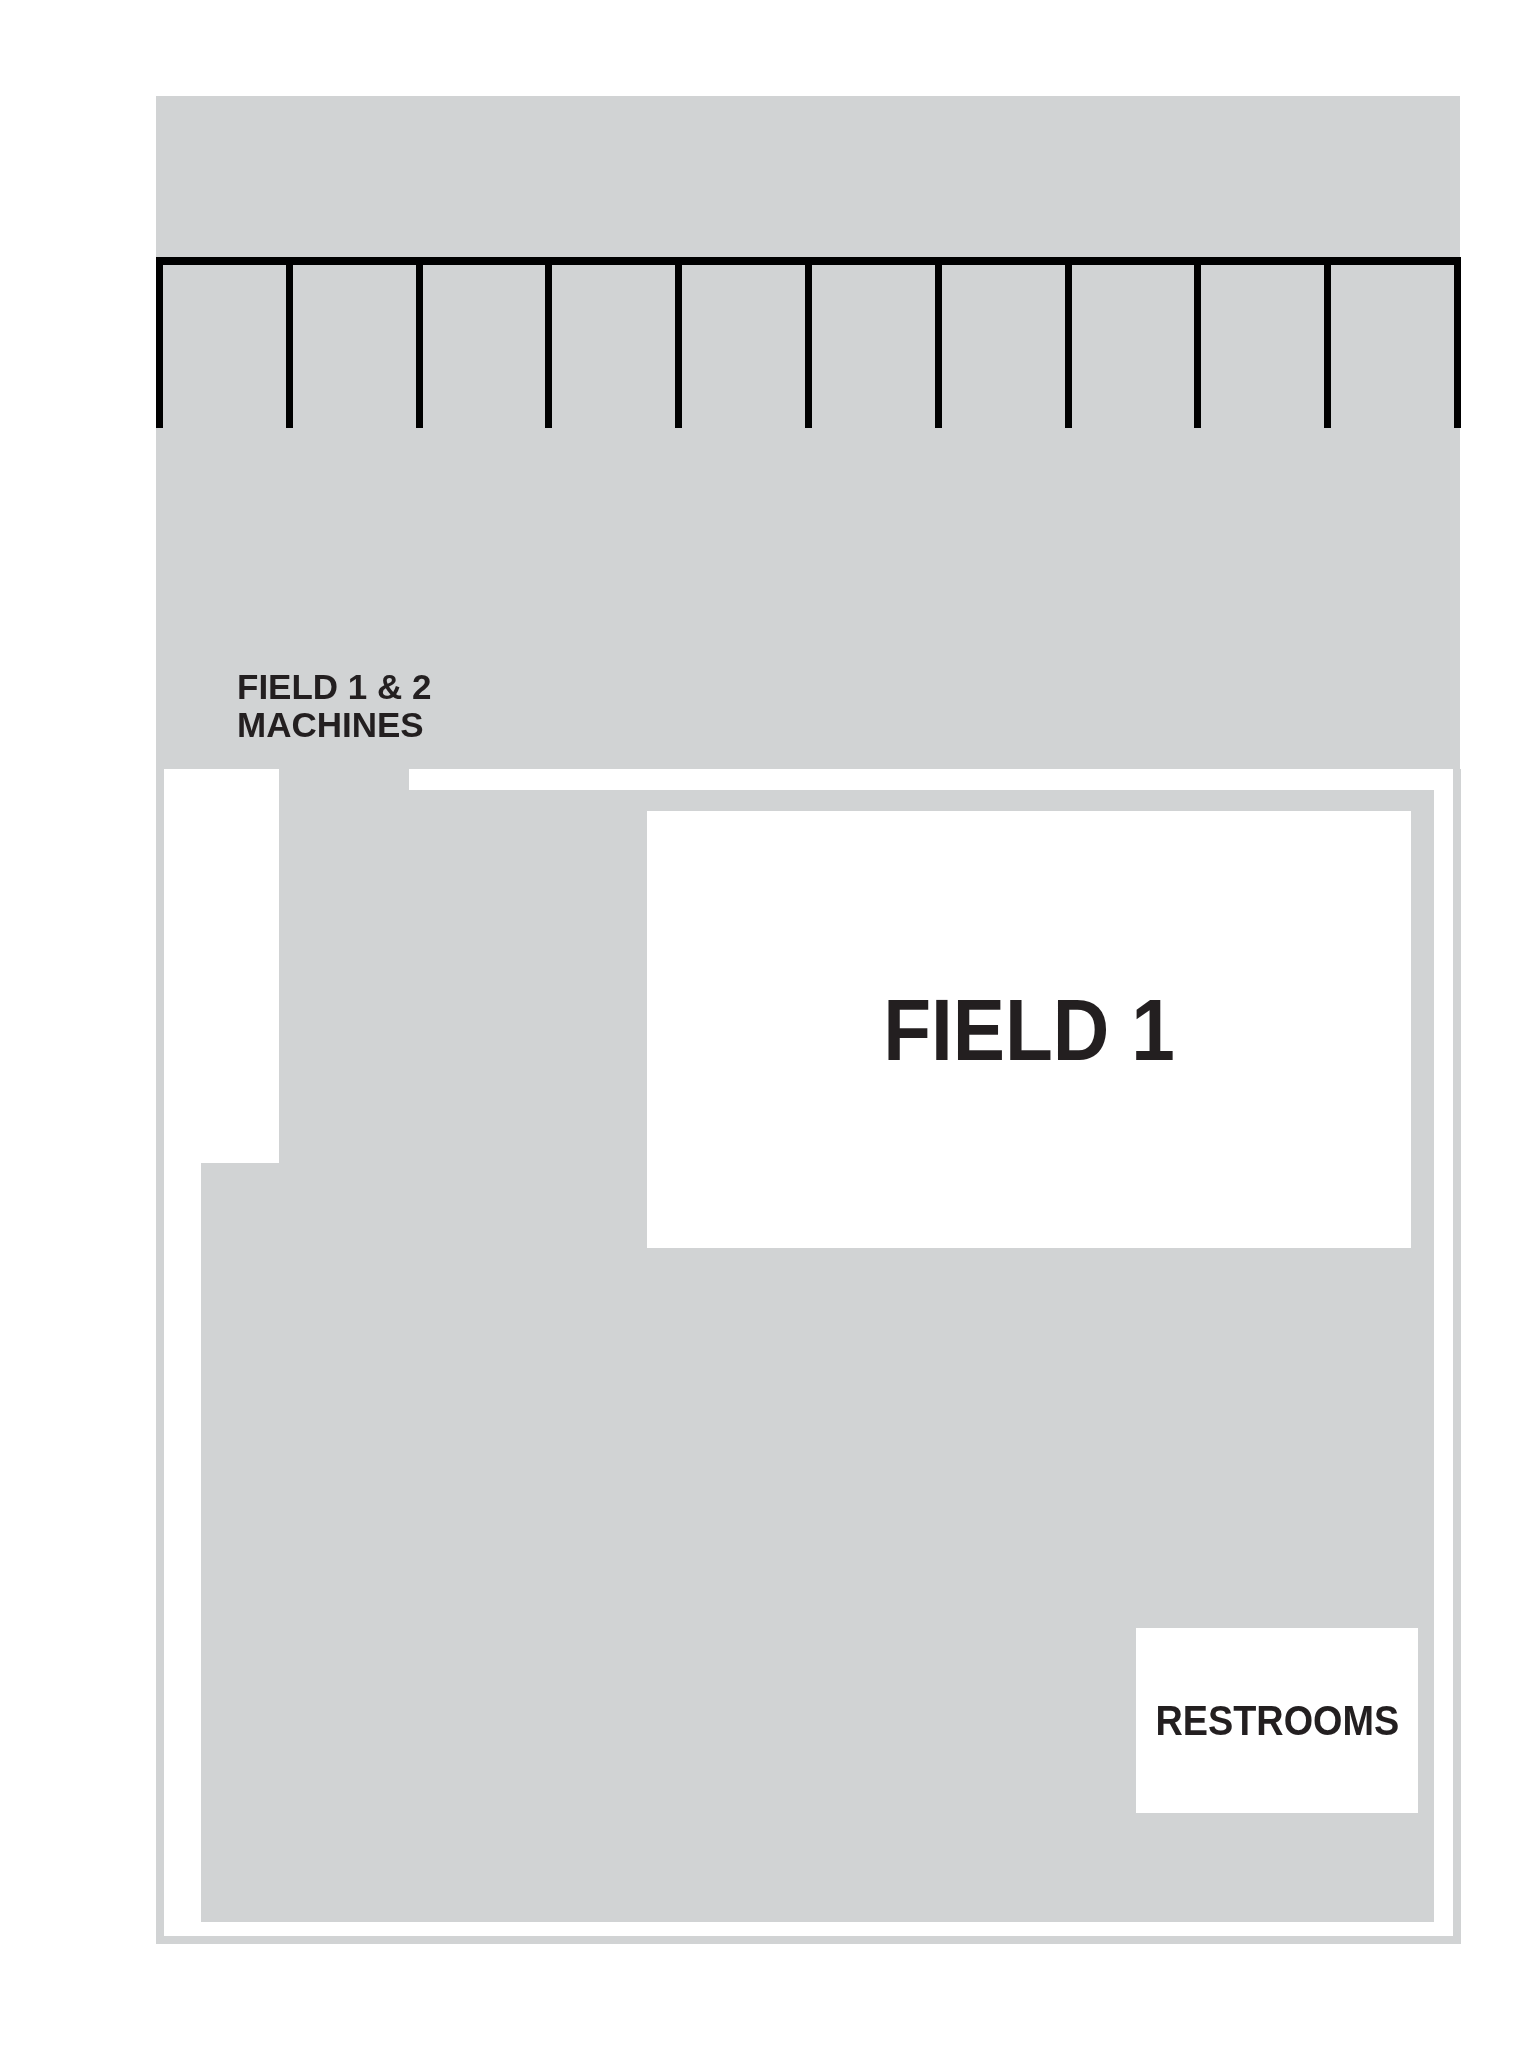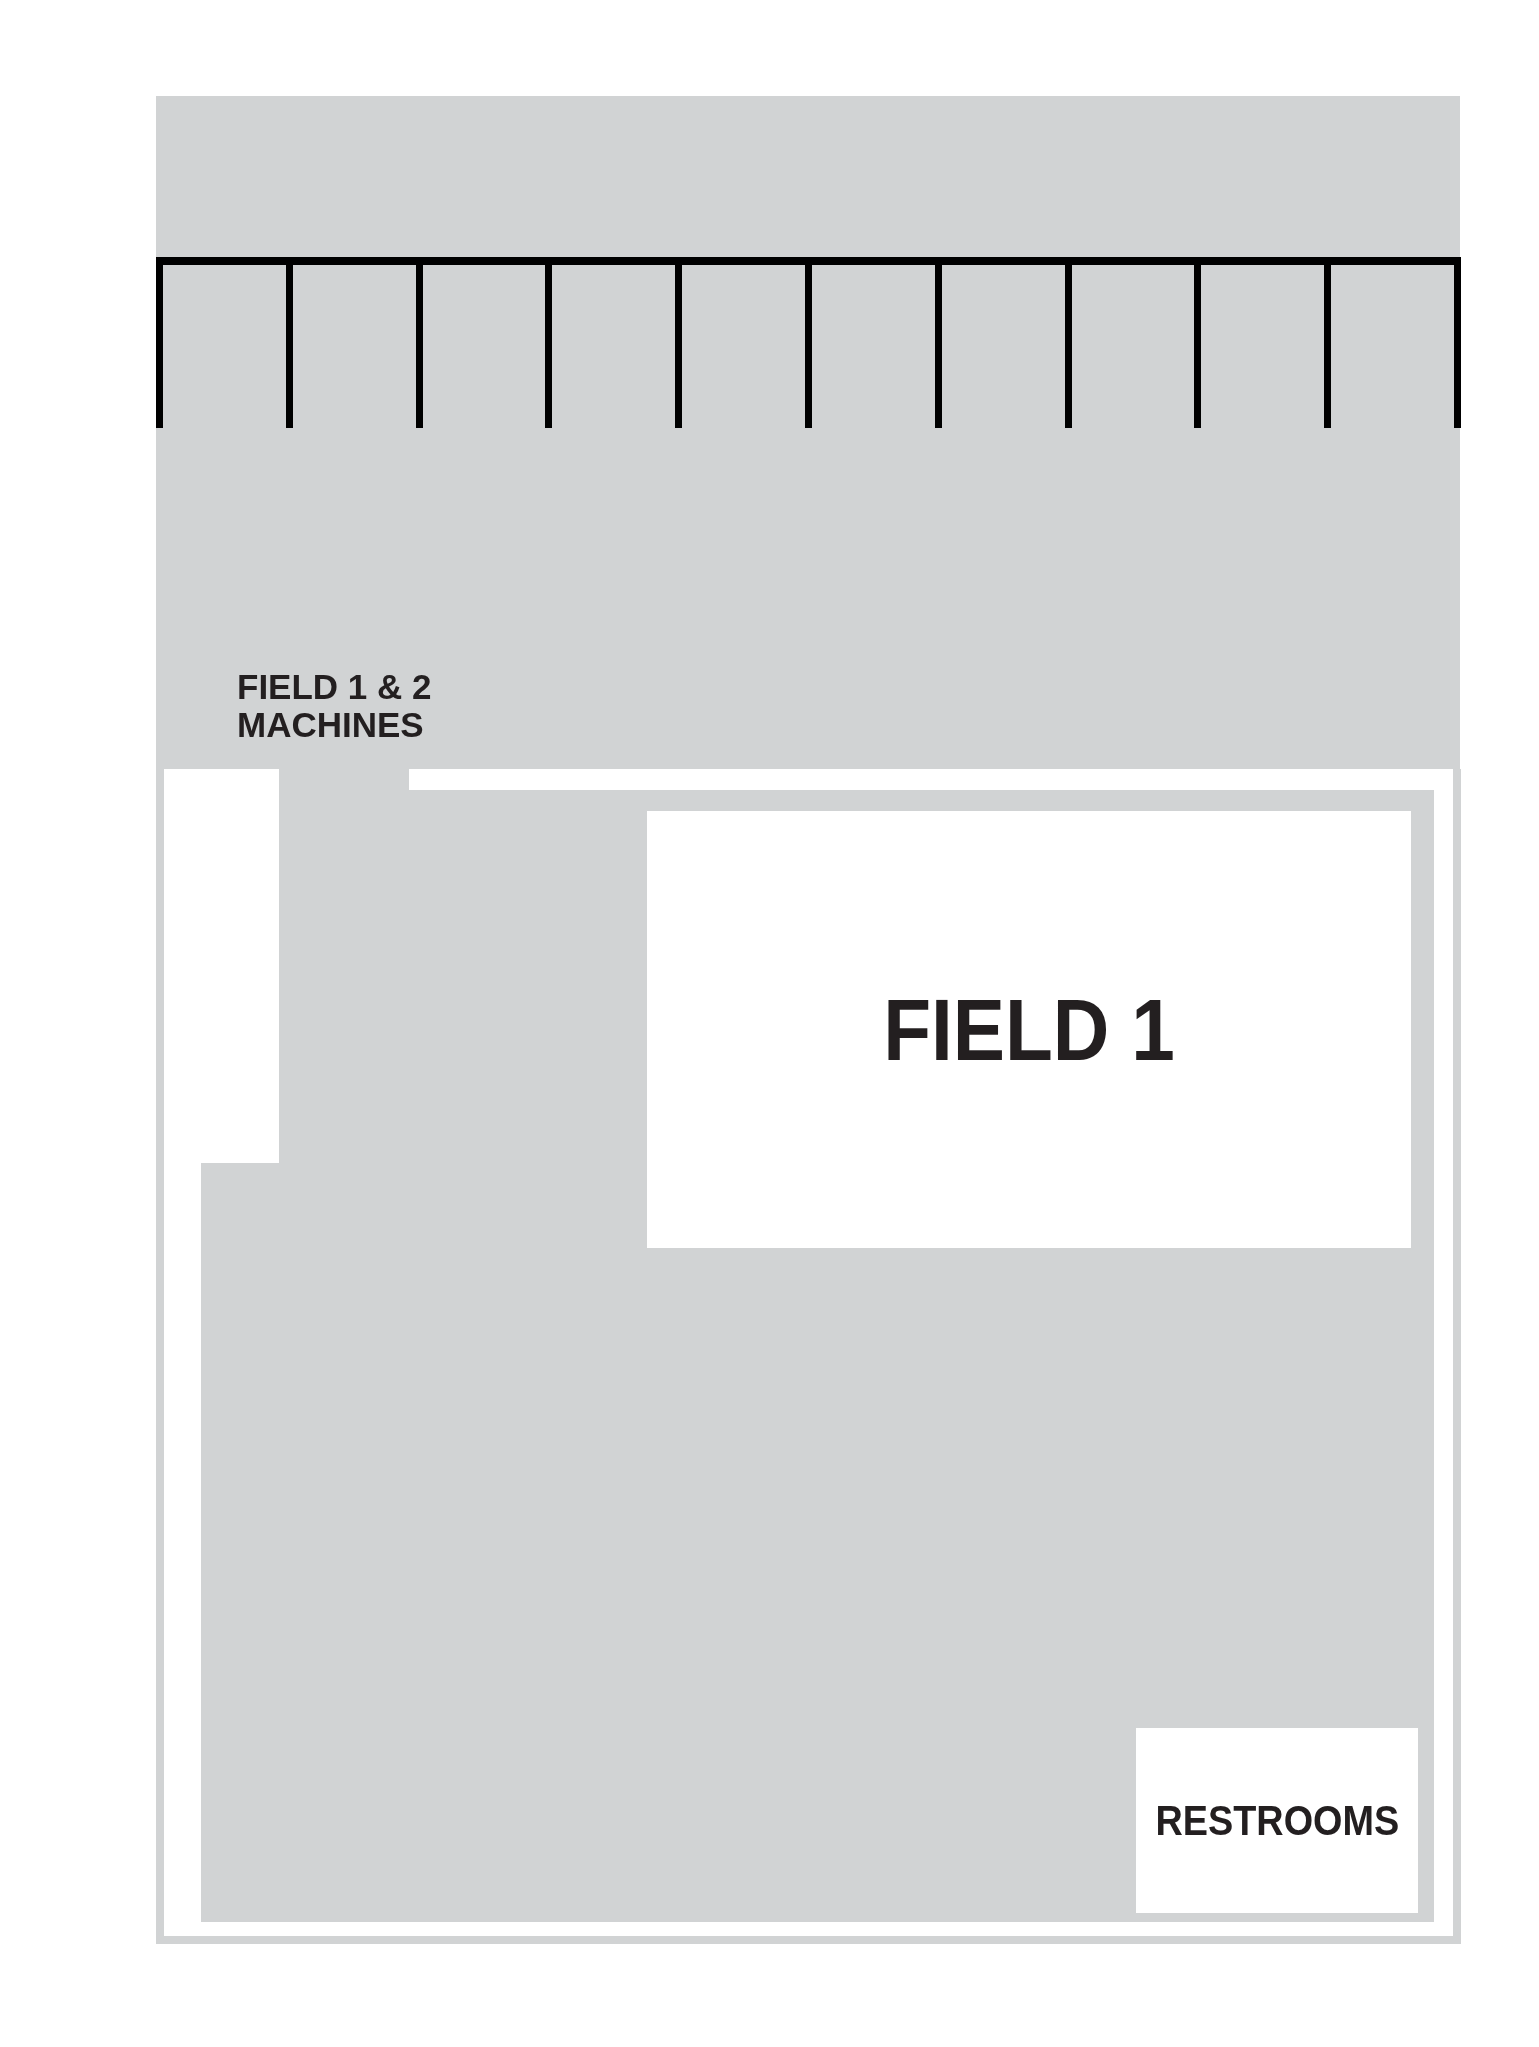--- a/index.html
+++ b/index.html
@@ -41,21 +41,21 @@
   #entrance-corridor{left:133px;top:769px;width:115px;height:394px;}
 
   
   .feature{
     display:flex;align-items:center;justify-content:center;
     text-align:center;color:var(--ink);
   }
   #field-1  {left:616px; top:811px; width:764px;height:437px;}
   #field-2  {left:616px; top:1260px;width:764px;height:434px;}
   #snack-box{left:170px; top:1465px;width:241px;height:219px;}
-  #restrooms-box{left:1105px;top:1728px;width:282px;height:185px;}
+  #restrooms-box{left:1105px;top:1628px;width:282px;height:185px;}
 
   .big-label{
     font-size:87px;font-weight:700;letter-spacing:0px;
     transform:scaleX(0.9);transform-origin:center center;
     white-space:nowrap;line-height:1;
   }
   #restrooms-box .room-label{
     font-size:42px;font-weight:700;
     transform:scaleX(0.9);transform-origin:center center;
     white-space:nowrap;line-height:1;

